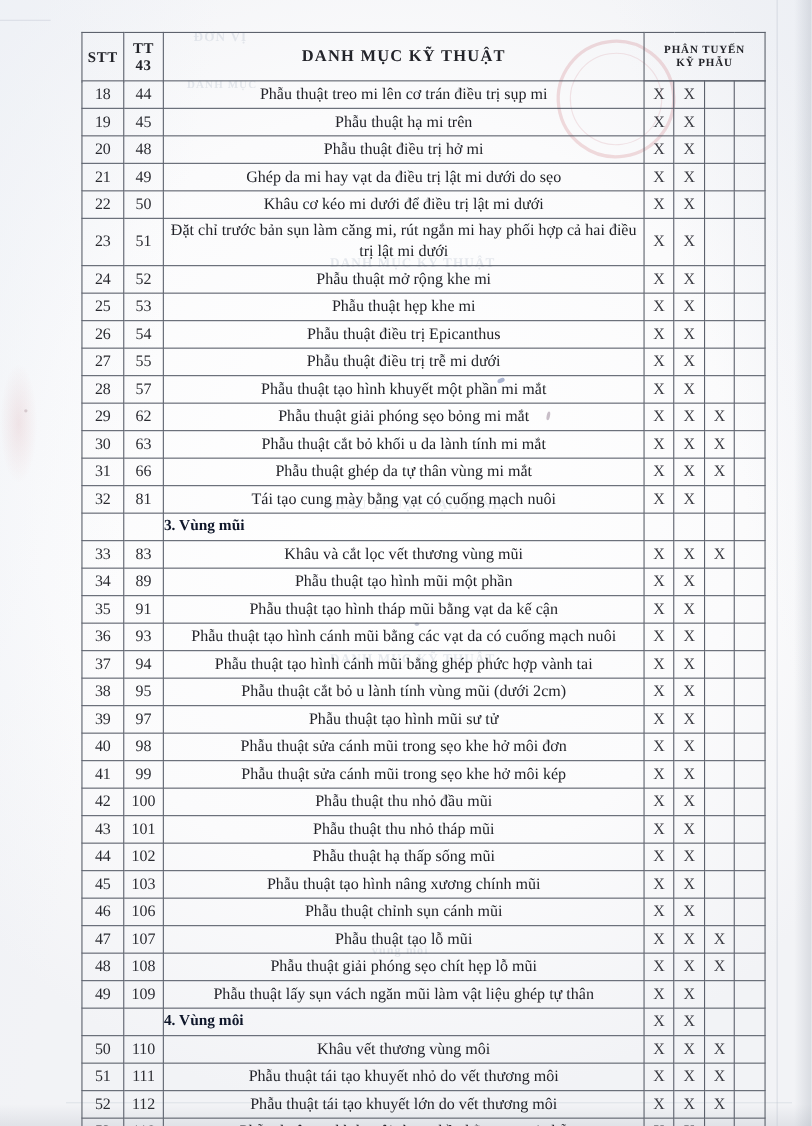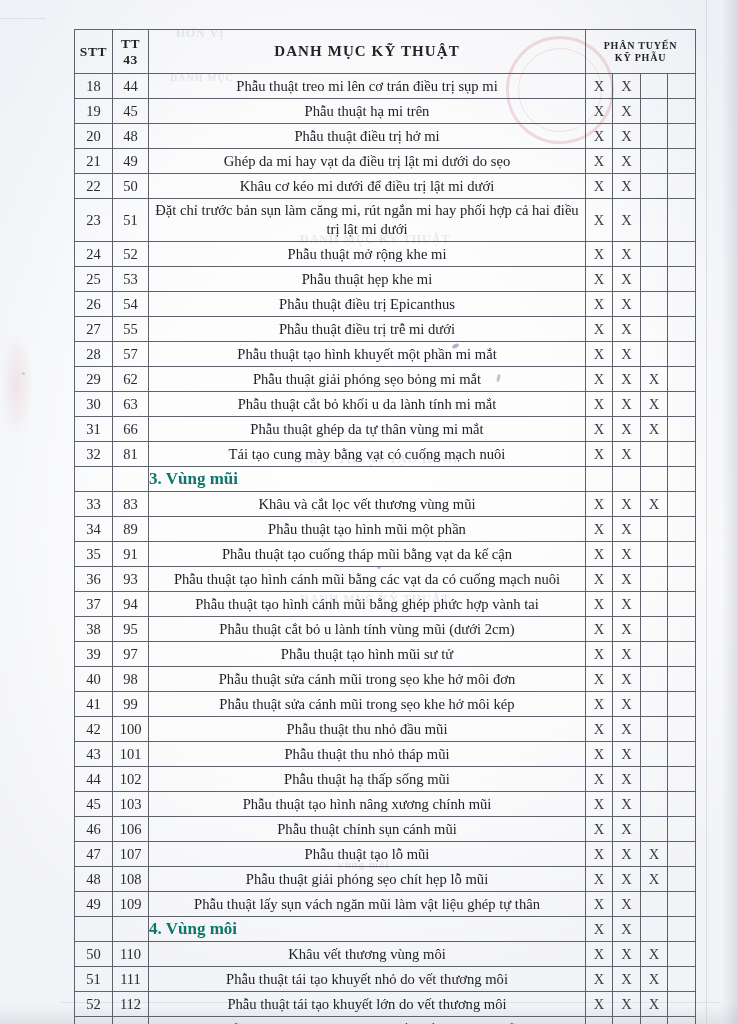--- a/index.html
+++ b/index.html
@@ -147,23 +147,23 @@
   td.desc {
     text-align: center;
     font-size: 14.6px;
     padding: 1px 3px 2px 5px;
     line-height: 1.27;
     color: #222329;
   }
   td.desc.tall { padding-top: 2px; padding-bottom: 3px; }
   td.section {
     font-weight: bold;
-    font-size: 17px;
+    font-size: 14px;
     padding: 1px 3px 2px 5px;
-    color: #0f766e;
+    color: #0f172a;
   }
   td.mark {
     text-align: center;
     font-size: 14.5px;
     color: #3a3b42;
   }
 
   tr.row { height: 24px; }
   tr.row-tall { height: 41px; }
 </style>
@@ -375,21 +375,21 @@
           <td class="num">89</td>
           <td class="desc">Phẫu thuật tạo hình mũi một phần</td>
           <td class="mark">X</td>
           <td class="mark">X</td>
           <td class="mark"></td>
           <td class="mark"></td>
         </tr>
         <tr class="row">
           <td class="num">35</td>
           <td class="num">91</td>
-          <td class="desc">Phẫu thuật tạo cuống tháp mũi bằng vạt da kế cận</td>
+          <td class="desc">Phẫu thuật tạo hình tháp mũi bằng vạt da kế cận</td>
           <td class="mark">X</td>
           <td class="mark">X</td>
           <td class="mark"></td>
           <td class="mark"></td>
         </tr>
         <tr class="row">
           <td class="num">36</td>
           <td class="num">93</td>
           <td class="desc">Phẫu thuật tạo hình cánh mũi bằng các vạt da có cuống mạch nuôi</td>
           <td class="mark">X</td>

